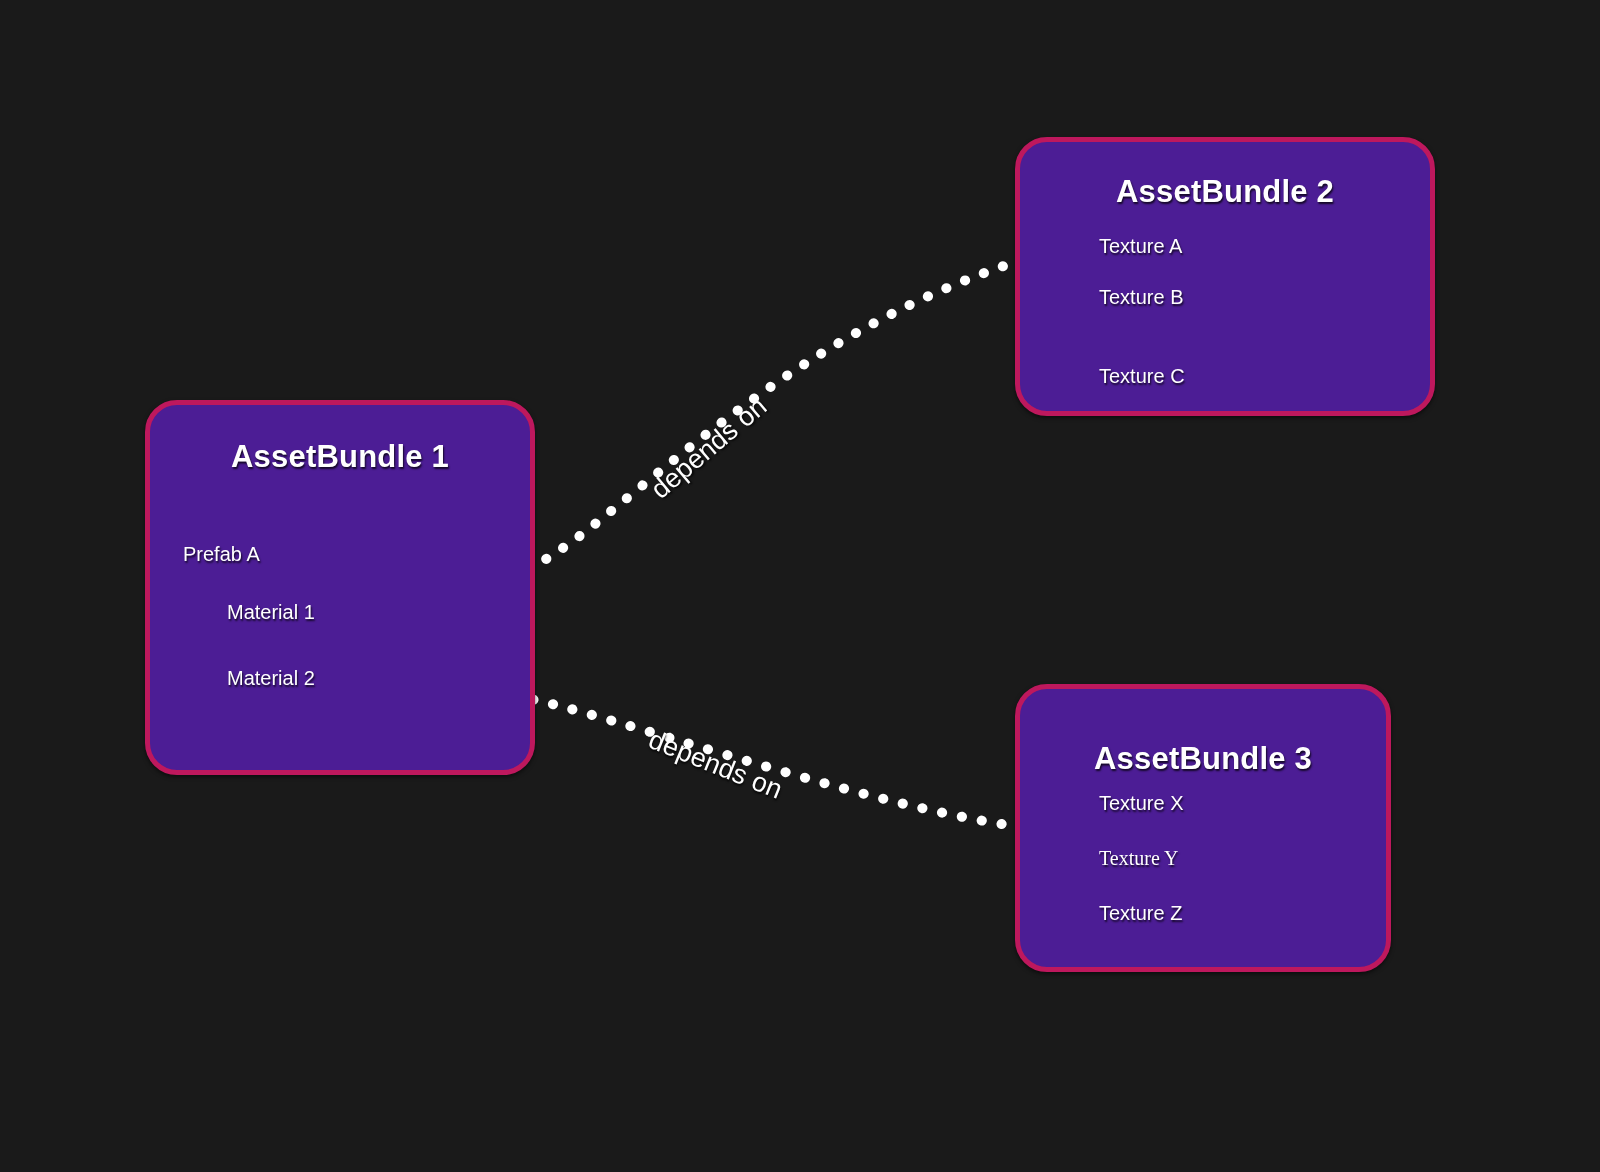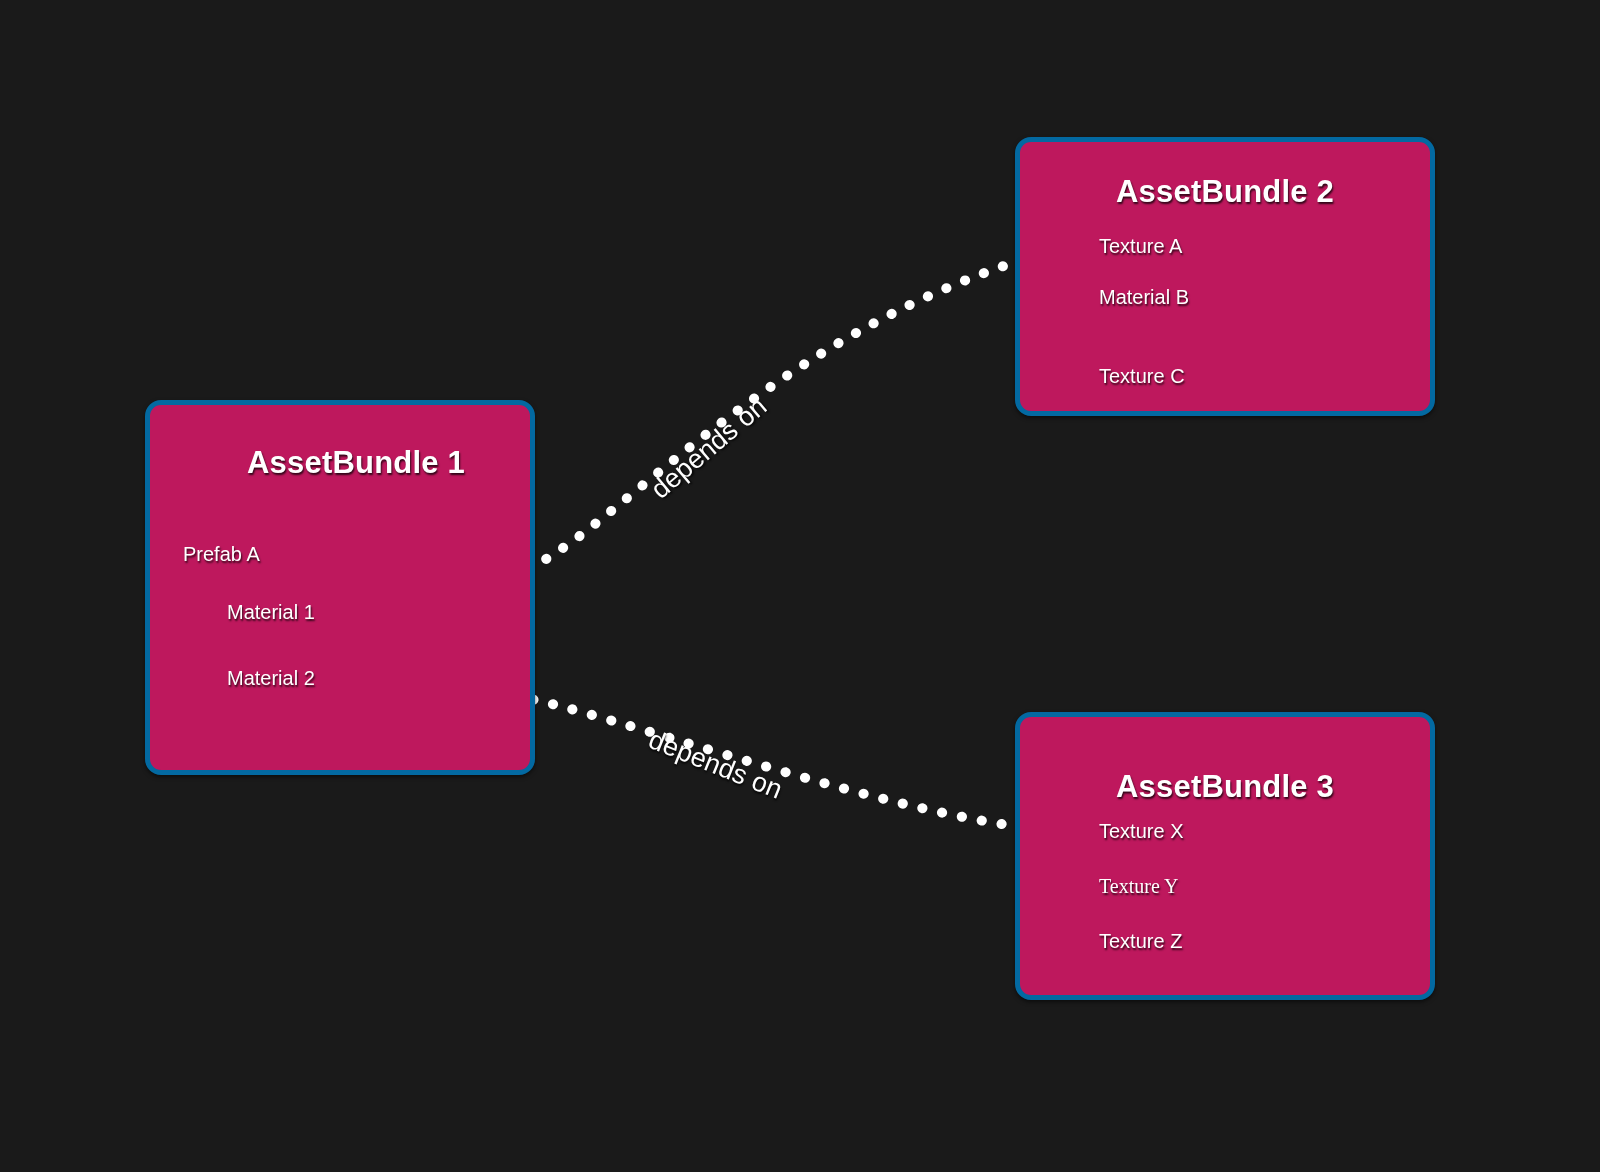--- a/index.html
+++ b/index.html
@@ -19,23 +19,23 @@
   #edges {
     position: absolute;
     left: 0; top: 0;
     width: 1600px;
     height: 1172px;
     pointer-events: none;
   }
   .node {
     position: absolute;
     box-sizing: border-box;
-    border: 5px solid #0369a1;
-    border-radius: 16px;
-    background: #be185d;
+    border: 5px solid #be185d;
+    border-radius: 32px;
+    background: #4c1d95;
     filter: drop-shadow(0 2px 2px rgba(0,0,0,0.55));
   }
   .node-title {
     position: absolute;
     width: 100%;
     text-align: center;
     color: #ffffff;
     font-weight: bold;
     font-size: 31px;
     letter-spacing: 0.2px;
@@ -46,34 +46,34 @@
     position: absolute;
     color: #ffffff;
     font-weight: normal;
     font-size: 20px;
     text-shadow: 1px 2px 2px rgba(0,0,0,0.75);
     white-space: nowrap;
   }
 
   
   #bundle1 { left: 145px; top: 400px; width: 390px; height: 375px; }
-  #b1-title { top: 40px; left: 0; padding-left: 16px; }
+  #b1-title { top: 34px; left: 0; }
   #b1-prefab { left: 33px; top: 138px; }
   #b1-mat1   { left: 77px; top: 196px; }
   #b1-mat2   { left: 77px; top: 262px; }
 
   
   #bundle2 { left: 1015px; top: 137px; width: 420px; height: 279px; }
   #b2-title { top: 32px; left: 0; }
   #b2-t0 { left: 79px; top: 93px; }
   #b2-t1 { left: 79px; top: 144px; }
   #b2-t2 { left: 79px; top: 195px; margin-top: 28px; }
 
   
-  #bundle3 { left: 1015px; top: 712px; width: 420px; height: 288px; }
+  #bundle3 { left: 1015px; top: 684px; width: 376px; height: 288px; }
   #b3-title { top: 52px; left: 0; }
   #b3-t0 { left: 79px; top: 103px; text-align: right; }
   #b3-t1 { left: 79px; top: 158px; font-family: Liberation Serif, serif; }
   #b3-t2 { left: 79px; top: 213px; }
 
   .edge-label {
     position: absolute;
     color: #ffffff;
     font-size: 27px;
     font-weight: normal;
@@ -107,21 +107,21 @@
   <div class="node" id="bundle1">
     <div class="node-title" id="b1-title">AssetBundle 1</div>
     <div class="node-item" id="b1-prefab">Prefab A</div>
     <div class="node-item" id="b1-mat1">Material 1</div>
     <div class="node-item" id="b1-mat2">Material 2</div>
   </div>
 
   <div class="node" id="bundle2">
     <div class="node-title" id="b2-title">AssetBundle 2</div>
     <div class="node-item" id="b2-t0">Texture A</div>
-    <div class="node-item" id="b2-t1">Material B</div>
+    <div class="node-item" id="b2-t1">Texture B</div>
     <div class="node-item" id="b2-t2">Texture C</div>
   </div>
 
   <div class="node" id="bundle3">
     <div class="node-title" id="b3-title">AssetBundle 3</div>
     <div class="node-item" id="b3-t0">Texture X</div>
     <div class="node-item" id="b3-t1">Texture Y</div>
     <div class="node-item" id="b3-t2">Texture Z</div>
   </div>
 

